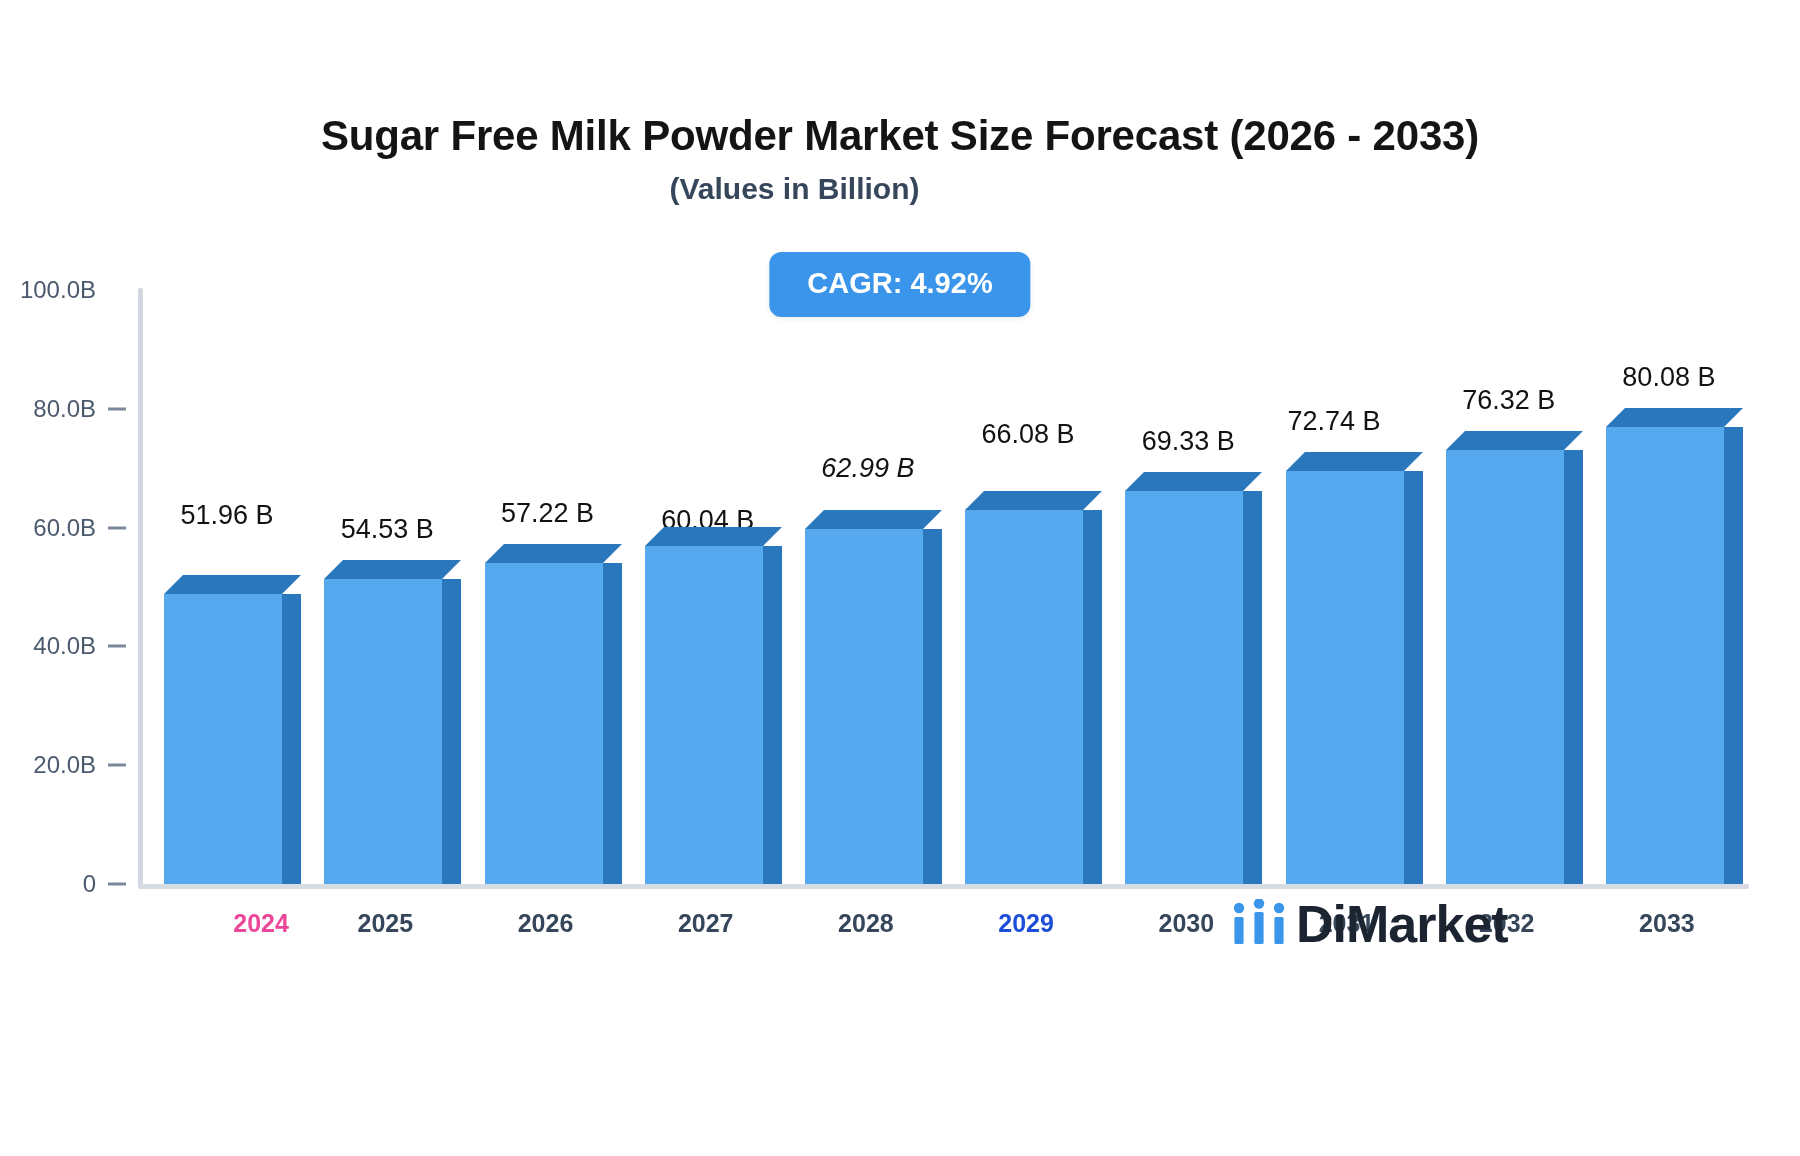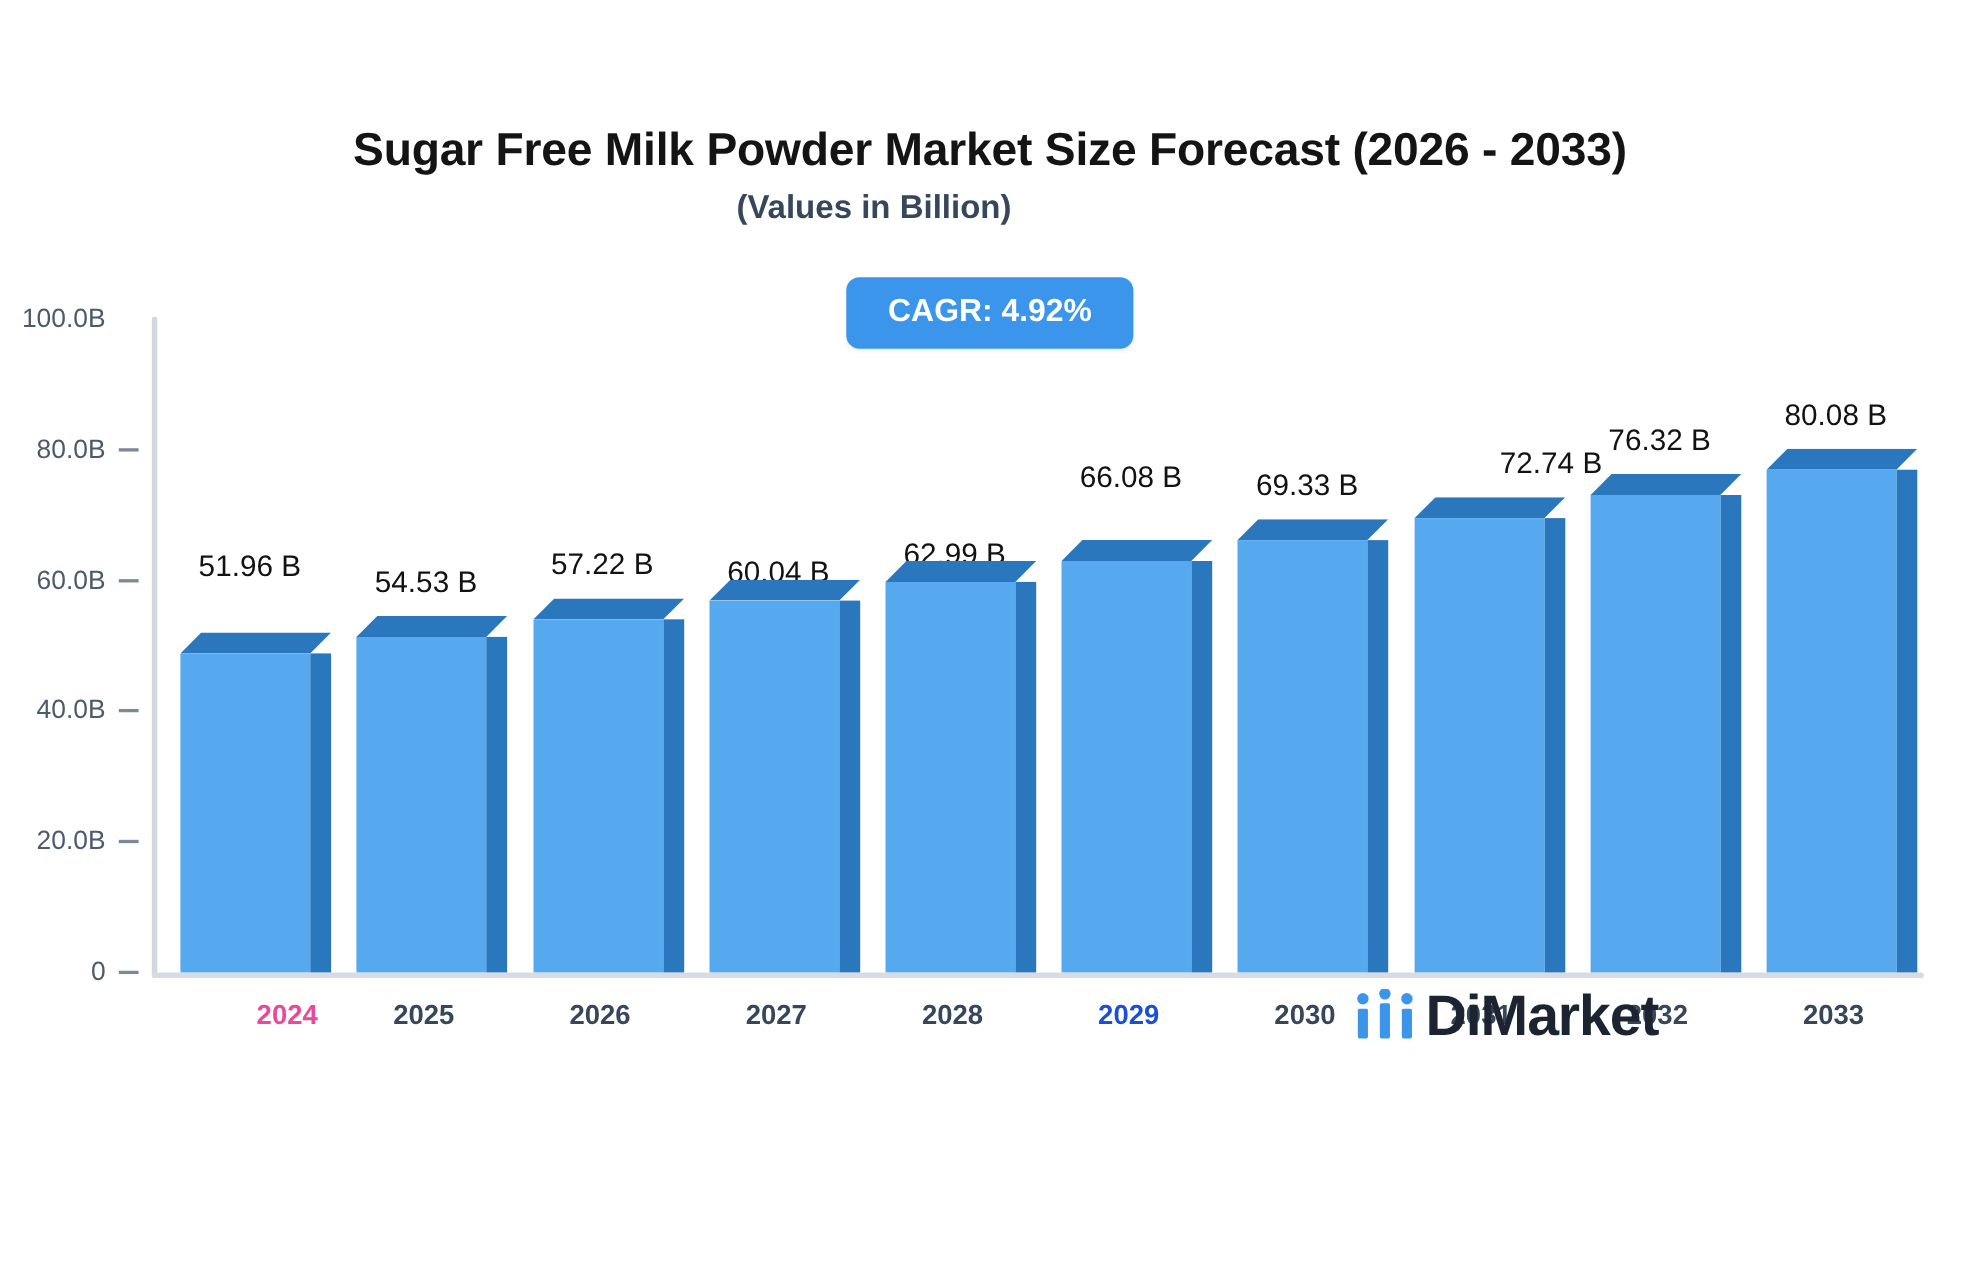--- a/index.html
+++ b/index.html
@@ -228,39 +228,39 @@
       <div class="bar-top" style="left: 644.7px; top: 527.362px; width: 137px; height: 19px;"><svg width="137" height="19">
           <polygon points="0,19 19,0 137,0 118,19" fill="#2b77bd"></polygon>
         </svg></div>
       <div class="bar-front" style="left: 644.7px; top: 546.362px; width: 118px; height: 337.638px; background: rgb(86, 169, 239); position: absolute;"></div>
       <div class="bar-value" style="left: 707.7px; top: 481.362px; margin-top: 24px;">60.04 B</div>
       <div class="bar-side" style="left: 922.9px; top: 528.839px; width: 19px; height: 355.161px; background: rgb(43, 119, 189);"></div>
       <div class="bar-top" style="left: 804.9px; top: 509.839px; width: 137px; height: 19px;"><svg width="137" height="19">
           <polygon points="0,19 19,0 137,0 118,19" fill="#2b77bd"></polygon>
         </svg></div>
       <div class="bar-front" style="left: 804.9px; top: 528.839px; width: 118px; height: 355.161px; background: rgb(86, 169, 239); position: absolute;"></div>
-      <div class="bar-value" style="left: 867.9px; top: 489px;">62.99 B</div>
+      <div class="bar-value" style="left: 867.9px; top: 453px; font-style: italic;">62.99 B</div>
       <div class="bar-side" style="left: 1083.1px; top: 510.485px; width: 19px; height: 373.515px; background: rgb(43, 119, 189);"></div>
       <div class="bar-top" style="left: 965.1px; top: 491.485px; width: 137px; height: 19px;"><svg width="137" height="19">
           <polygon points="0,19 19,0 137,0 118,19" fill="#2b77bd"></polygon>
         </svg></div>
       <div class="bar-front" style="left: 965.1px; top: 510.485px; width: 118px; height: 373.515px; background: rgb(86, 169, 239); position: absolute;"></div>
       <div class="bar-value" style="left: 1028.1px; top: 419px;">66.08 B</div>
       <div class="bar-side" style="left: 1243.3px; top: 491.18px; width: 19px; height: 392.82px; background: rgb(43, 119, 189);"></div>
       <div class="bar-top" style="left: 1125.3px; top: 472.18px; width: 137px; height: 19px;"><svg width="137" height="19">
           <polygon points="0,19 19,0 137,0 118,19" fill="#2b77bd"></polygon>
         </svg></div>
       <div class="bar-front" style="left: 1125.3px; top: 491.18px; width: 118px; height: 392.82px; background: rgb(86, 169, 239); position: absolute;"></div>
       <div class="bar-value" style="left: 1188.3px; top: 426.18px;">69.33 B</div>
       <div class="bar-side" style="left: 1403.5px; top: 470.924px; width: 19px; height: 413.076px; background: rgb(43, 119, 189);"></div>
       <div class="bar-top" style="left: 1285.5px; top: 451.924px; width: 137px; height: 19px;"><svg width="137" height="19">
           <polygon points="0,19 19,0 137,0 118,19" fill="#2b77bd"></polygon>
         </svg></div>
       <div class="bar-front" style="left: 1285.5px; top: 470.924px; width: 118px; height: 413.076px; background: rgb(86, 169, 239); position: absolute;"></div>
-      <div class="bar-value" style="left: 1410px; top: 405.924px;">72.74 B</div>
+      <div class="bar-value" style="left: 1334px; top: 405.924px;">72.74 B</div>
       <div class="bar-side" style="left: 1563.7px; top: 449.659px; width: 19px; height: 434.341px; background: rgb(43, 119, 189);"></div>
       <div class="bar-top" style="left: 1445.7px; top: 430.659px; width: 137px; height: 19px;"><svg width="137" height="19">
           <polygon points="0,19 19,0 137,0 118,19" fill="#2b77bd"></polygon>
         </svg></div>
       <div class="bar-front" style="left: 1445.7px; top: 449.659px; width: 118px; height: 434.341px; background: rgb(86, 169, 239); position: absolute;"></div>
       <div class="bar-value" style="left: 1508.7px; top: 384.659px;">76.32 B</div>
       <div class="bar-side" style="left: 1723.9px; top: 427.325px; width: 19px; height: 456.675px; background: rgb(43, 119, 189);"></div>
       <div class="bar-top" style="left: 1605.9px; top: 408.325px; width: 137px; height: 19px;"><svg width="137" height="19">
           <polygon points="0,19 19,0 137,0 118,19" fill="#2b77bd"></polygon>
         </svg></div>

